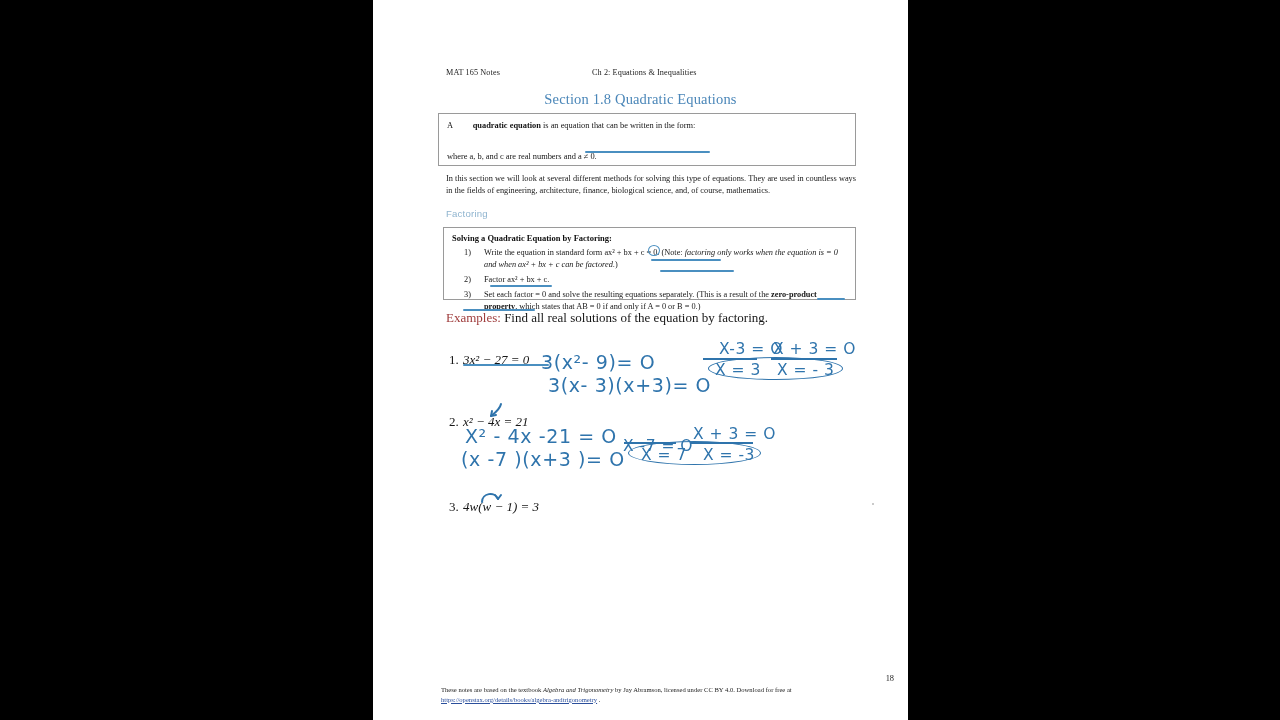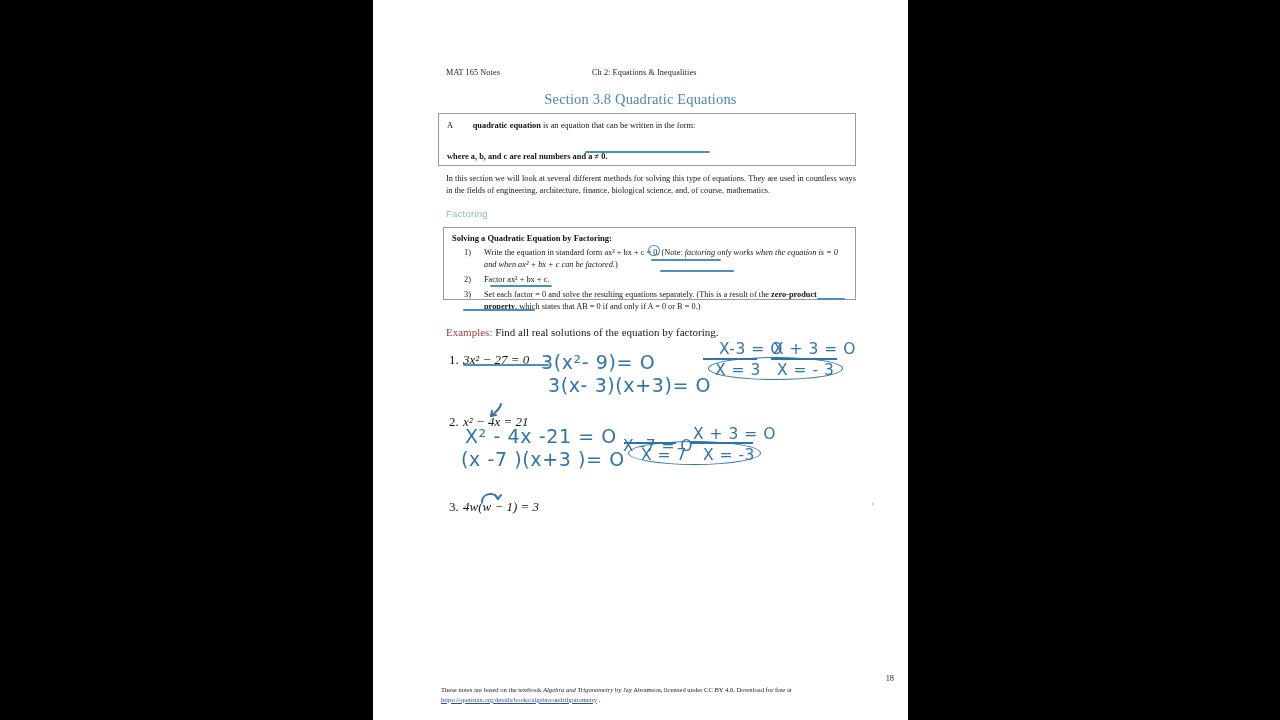--- a/index.html
+++ b/index.html
@@ -70,21 +70,21 @@
   }
   #def-formula .math { font-family: "Liberation Serif", serif; font-style: italic; font-weight: bold; }
   #def-underline {
     position: absolute;
     left: 146px; top: 37px; width: 125px; height: 1.6px;
     background: #4a8fc0;
     border-radius: 1px;
   }
   #def-line2 {
     position: absolute; left: 8px; top: 38px;
-    font-size: 8.4px; color: #141414; font-weight: bold;
+    font-size: 8.4px; color: #141414;
   }
 
   
   #intro {
     position: absolute;
     left: 73px; top: 173px; width: 410px;
     font-size: 8.3px; color: #171717; line-height: 1.45;
     text-align: justify;
   }
 
@@ -141,22 +141,22 @@
     left: 373px; top: 70px; width: 28px; height: 1.5px;
     background: #4a8fc0; border-radius: 1px;
   }
   #mark-ul-product {
     left: 19px; top: 81px; width: 72px; height: 1.5px;
     background: #4a8fc0; border-radius: 1px;
   }
 
   
   #examples-line {
-    position: absolute; left: 73px; top: 326px;
-    font-size: 11px; color: #171717;
+    position: absolute; left: 73px; top: 310px;
+    font-size: 13px; color: #171717;
   }
   #examples-line .lbl { color: #9e3a3a; }
 
   .ex-printed {
     position: absolute;
     font-size: 13px; color: #171717;
   }
   #ex1-printed { left: 76px; top: 352px; }
   #ex2-printed { left: 76px; top: 414px; }
   #ex3-printed { left: 76px; top: 499px; }
@@ -233,21 +233,21 @@
 </style>
 </head>
 <body>
 
 <div id="viewer">
   <div id="page">
 
     <div class="run-head left">MAT 165 Notes</div>
     <div class="run-head center">Ch 2: Equations &amp; Inequalities</div>
 
-    <div class="section-title">Section 3.8 Quadratic Equations</div>
+    <div class="section-title">Section 1.8 Quadratic Equations</div>
 
     <div class="box" id="def-box">
       <div id="def-line1">
         <span>A </span><b>quadratic equation</b><span> is an equation that can be written in the form:</span>
       </div>
       <div id="def-underline"></div>
       <div id="def-line2">where a, b, and c are real numbers and a ≠ 0.</div>
     </div>
 
     <div id="intro">In this section we will look at several different methods for solving this type of equations. They are used in countless ways in the fields of engineering, architecture, finance, biological science, and, of course, mathematics.</div>

